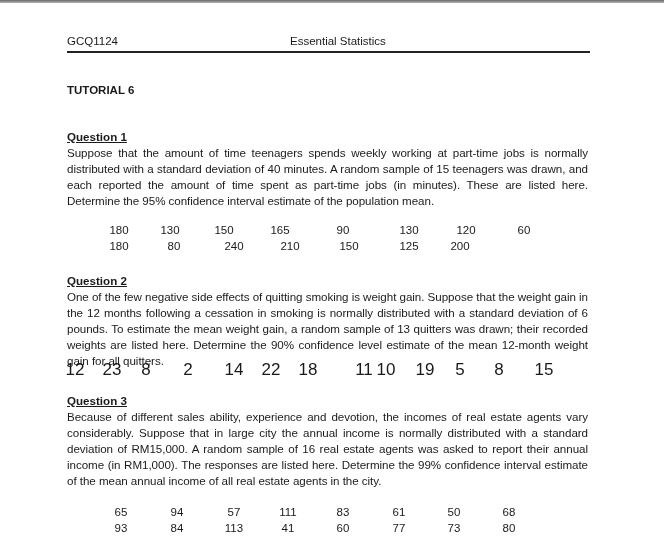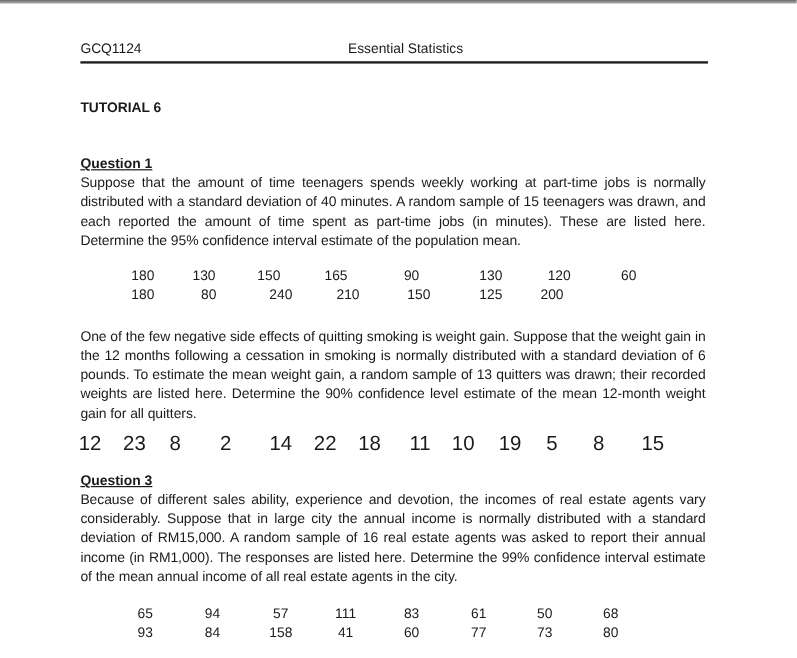--- a/index.html
+++ b/index.html
@@ -138,31 +138,32 @@
       <span class="cell" style="left:152px">80</span>
       <span class="cell" style="left:212px">240</span>
       <span class="cell" style="left:268px">210</span>
       <span class="cell" style="left:327px">150</span>
       <span class="cell" style="left:387px">125</span>
       <span class="cell" style="left:438px">200</span>
     </div>
   </div>
 
   <div class="question q2">
+    <span class="q-heading">Question 2</span>
     <div class="q-body">One of the few negative side effects of quitting smoking is weight gain. Suppose that the weight gain in the 12 months following a cessation in smoking is normally distributed with a standard deviation of 6 pounds. To estimate the mean weight gain, a random sample of 13 quitters was drawn; their recorded weights are listed here. Determine the 90% confidence level estimate of the mean 12-month weight gain for all quitters.</div>
   </div>
   <div class="q2-data">
     <span class="cell" style="left:75px">12</span>
     <span class="cell" style="left:112px">23</span>
     <span class="cell" style="left:146px">8</span>
     <span class="cell" style="left:188px">2</span>
     <span class="cell" style="left:234px">14</span>
     <span class="cell" style="left:271px">22</span>
     <span class="cell" style="left:308px">18</span>
-    <span class="cell" style="left:350px">11</span>
+    <span class="cell" style="left:364px">11</span>
     <span class="cell" style="left:386px">10</span>
     <span class="cell" style="left:425px">19</span>
     <span class="cell" style="left:460px">5</span>
     <span class="cell" style="left:499px">8</span>
     <span class="cell" style="left:544px">15</span>
   </div>
 
   <div class="question q3">
     <span class="q-heading">Question 3</span>
     <div class="q-body">Because of different sales ability, experience and devotion, the incomes of real estate agents vary considerably. Suppose that in large city the annual income is normally distributed with a standard deviation of RM15,000. A random sample of 16 real estate agents was asked to report their annual income (in RM1,000). The responses are listed here. Determine the 99% confidence interval estimate of the mean annual income of all real estate agents in the city.</div>
@@ -174,21 +175,21 @@
       <span class="cell" style="left:212px">57</span>
       <span class="cell" style="left:266px">111</span>
       <span class="cell" style="left:321px">83</span>
       <span class="cell" style="left:377px">61</span>
       <span class="cell" style="left:432px">50</span>
       <span class="cell" style="left:487px">68</span>
     </div>
     <div class="data-row">
       <span class="cell" style="left:99px">93</span>
       <span class="cell" style="left:155px">84</span>
-      <span class="cell" style="left:212px">158</span>
+      <span class="cell" style="left:212px">113</span>
       <span class="cell" style="left:266px">41</span>
       <span class="cell" style="left:321px">60</span>
       <span class="cell" style="left:377px">77</span>
       <span class="cell" style="left:432px">73</span>
       <span class="cell" style="left:487px">80</span>
     </div>
   </div>
 
 </div>
 

